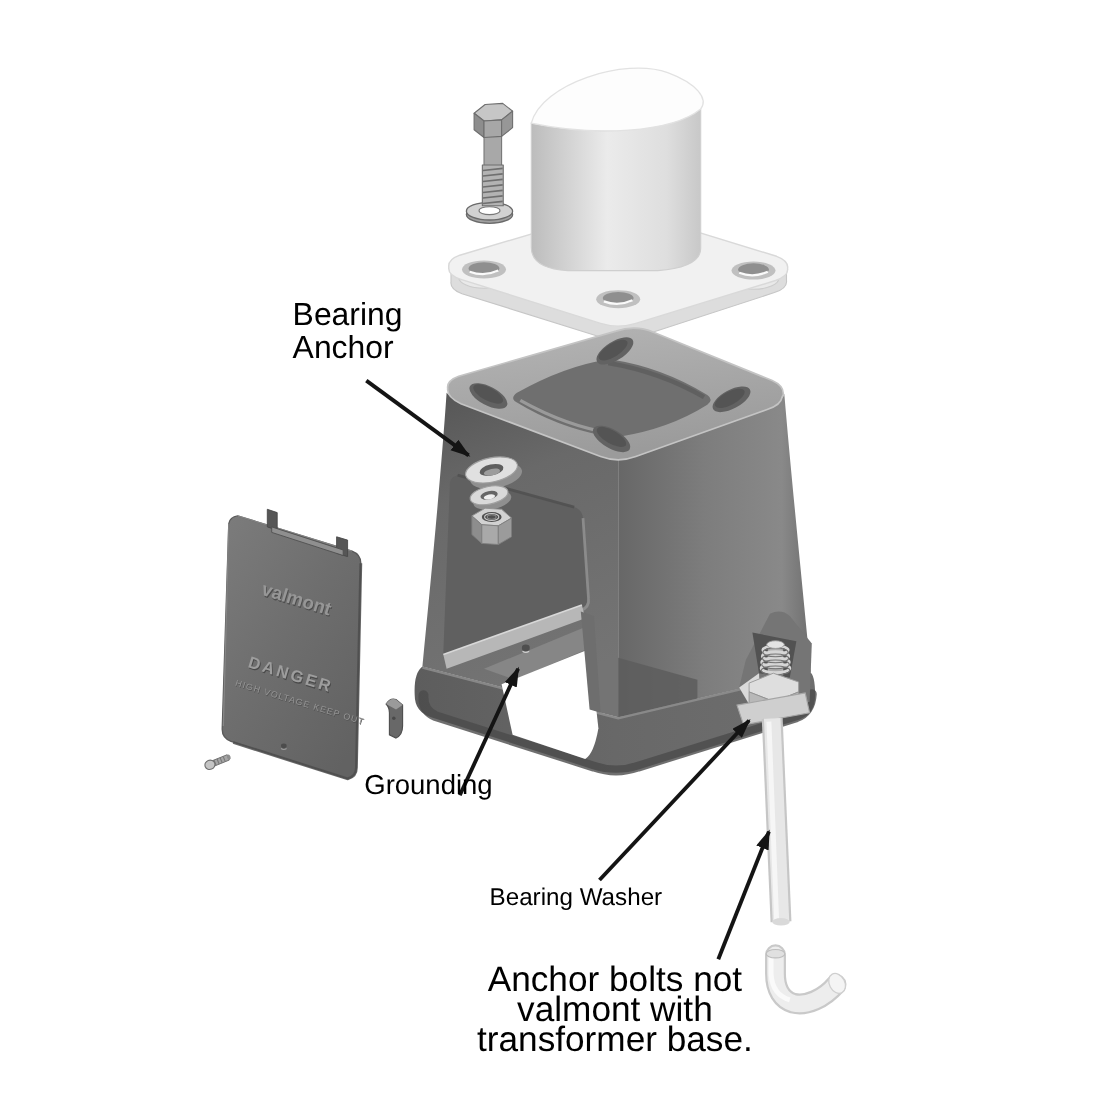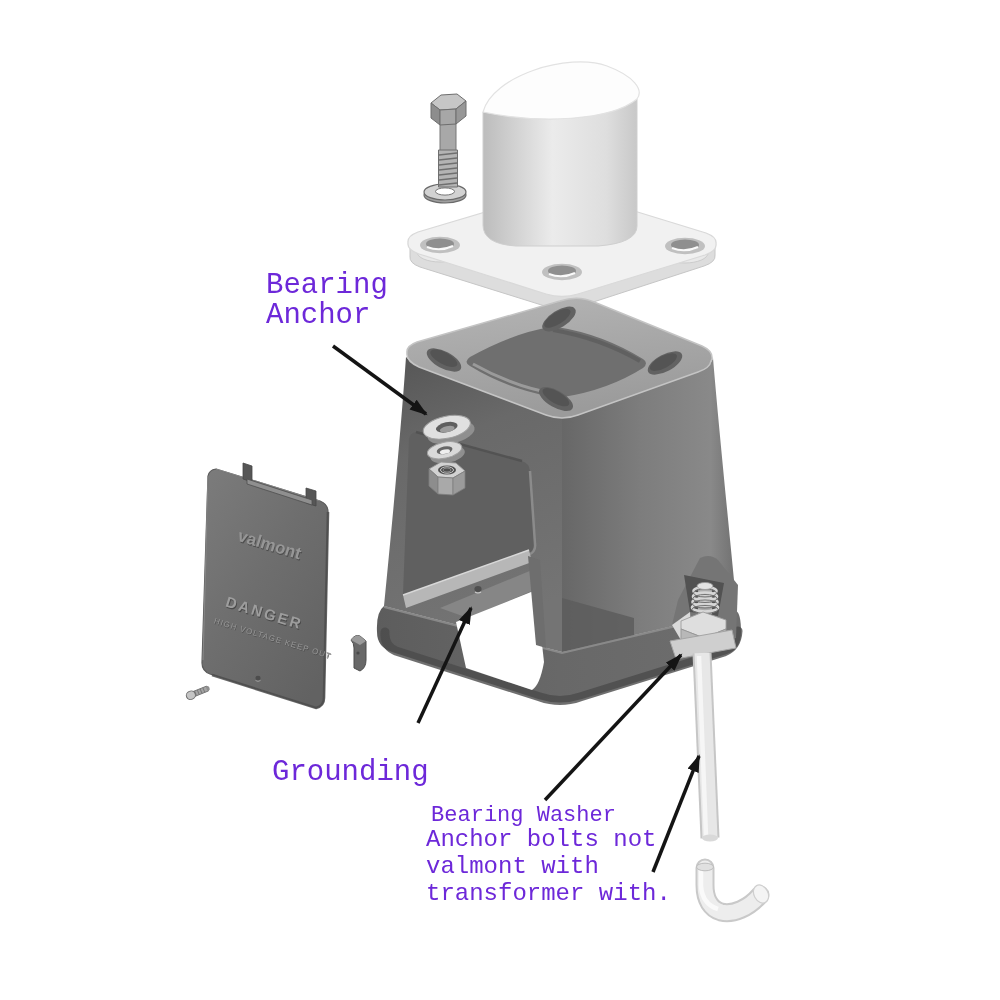--- a/index.html
+++ b/index.html
@@ -1,24 +1,24 @@
 <!DOCTYPE html>
 <html><head>
 <meta charset="utf-8">
 <style>
   html,body{margin:0;padding:0;background:#ffffff;}
   #stage{position:relative;width:1000px;height:1000px;background:#fff;overflow:hidden;
          font-family:"Liberation Sans",sans-serif;}
   #art{position:absolute;left:0;top:0;}
-  .lbl{position:absolute;color:#6d28d9;font-family:Liberation Mono, monospace;}
+  .lbl{position:absolute;color:#000000;font-family:Liberation Sans, sans-serif;}
   .lbl span{display:block;}
   #lbl-bw-top{left:266px;top:271px;font-size:29px;line-height:30px;text-align:left;}
-  #lbl-ground{left:272px;top:758px;width:235px;font-size:29px;line-height:29px;}
+  #lbl-ground{left:272px;top:700px;width:235px;font-size:25px;line-height:29px;text-align:center;}
   #lbl-bw-bot{left:396px;top:801px;width:255px;font-size:22px;line-height:30px;text-align:center;}
-  #lbl-anchor{left:426px;top:826px;width:266px;font-size:24px;line-height:27px;}
+  #lbl-anchor{left:426px;top:877px;width:266px;font-size:32px;line-height:27px;text-align:center;}
   text{font-family:"Liberation Sans",sans-serif;}
 </style>
 </head>
 <body>
 
 <div id="stage">
 
 <svg id="art" width="1000" height="1000" viewBox="0 0 1000 1000">
   <defs>
     <linearGradient id="gPole" x1="0" y1="0" x2="1" y2="0">
@@ -278,16 +278,16 @@
   <span>Grounding</span>
 </div>
 
 <div class="lbl" id="lbl-bw-bot">
   <span>Bearing Washer</span>
 </div>
 
 <div class="lbl" id="lbl-anchor">
   <span>Anchor bolts not</span>
   <span>valmont with</span>
-  <span>transformer with.</span>
+  <span>transformer base.</span>
 </div>
 
 </div>
 
 </body></html>

